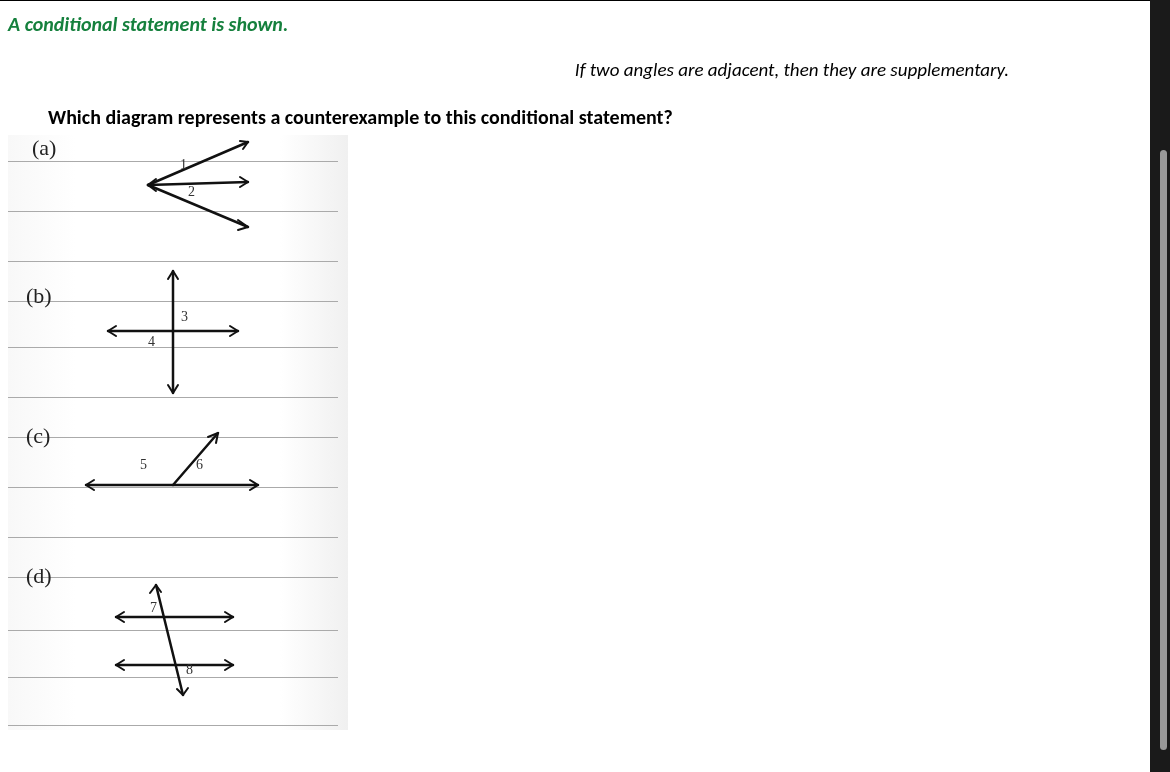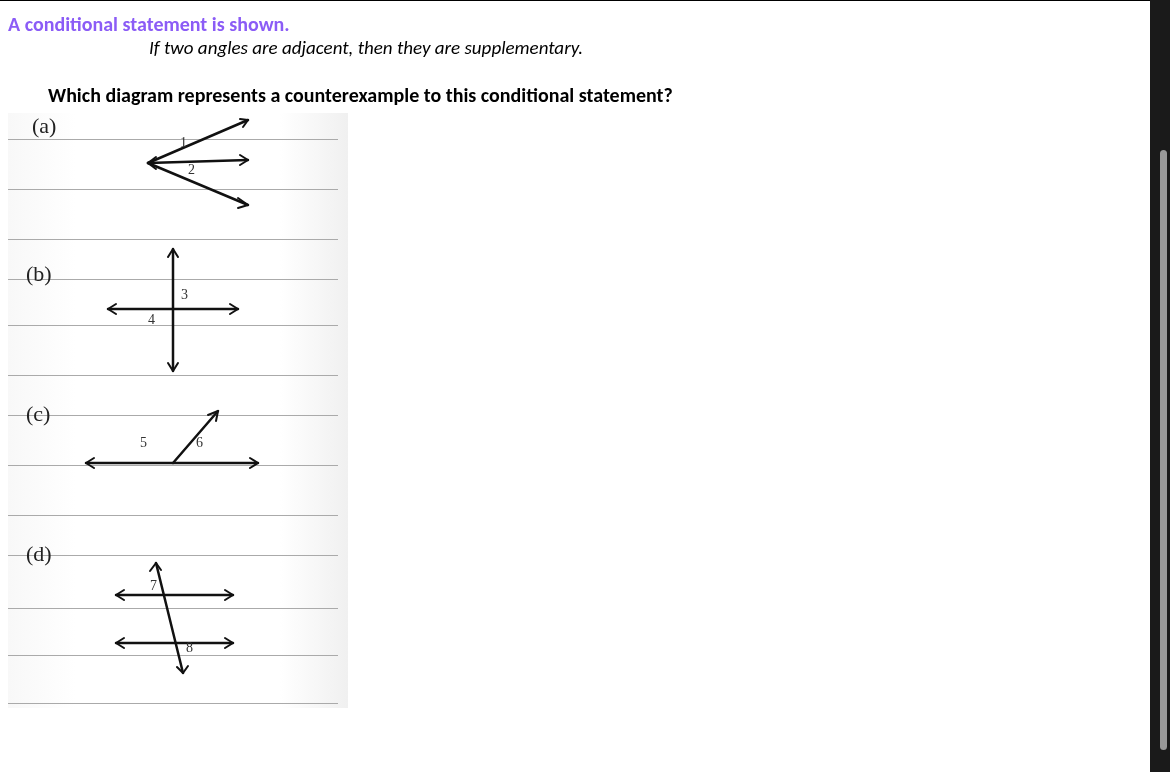--- a/index.html
+++ b/index.html
@@ -32,27 +32,29 @@
       right: 3px;
       top: 150px;
       width: 7px;
       height: 600px;
       background: #999;
       border-radius: 4px;
     }
     .heading {
       font-weight: bold;
       font-size: 20px;
-      color: #8b5cf6;
+      color: #15803d;
+      margin-bottom: 22px;
+      font-style: italic;
     }
     .statement {
       font-style: italic;
       font-size: 19px;
       color: #000;
-      text-align: left;
+      text-align: right;
       margin: 0 auto 24px;
       width: 860px;
     }
     .subheading {
       font-weight: bold;
       font-size: 20px;
       color: #000;
       margin-bottom: 6px;
       margin-left: 40px;
     }

